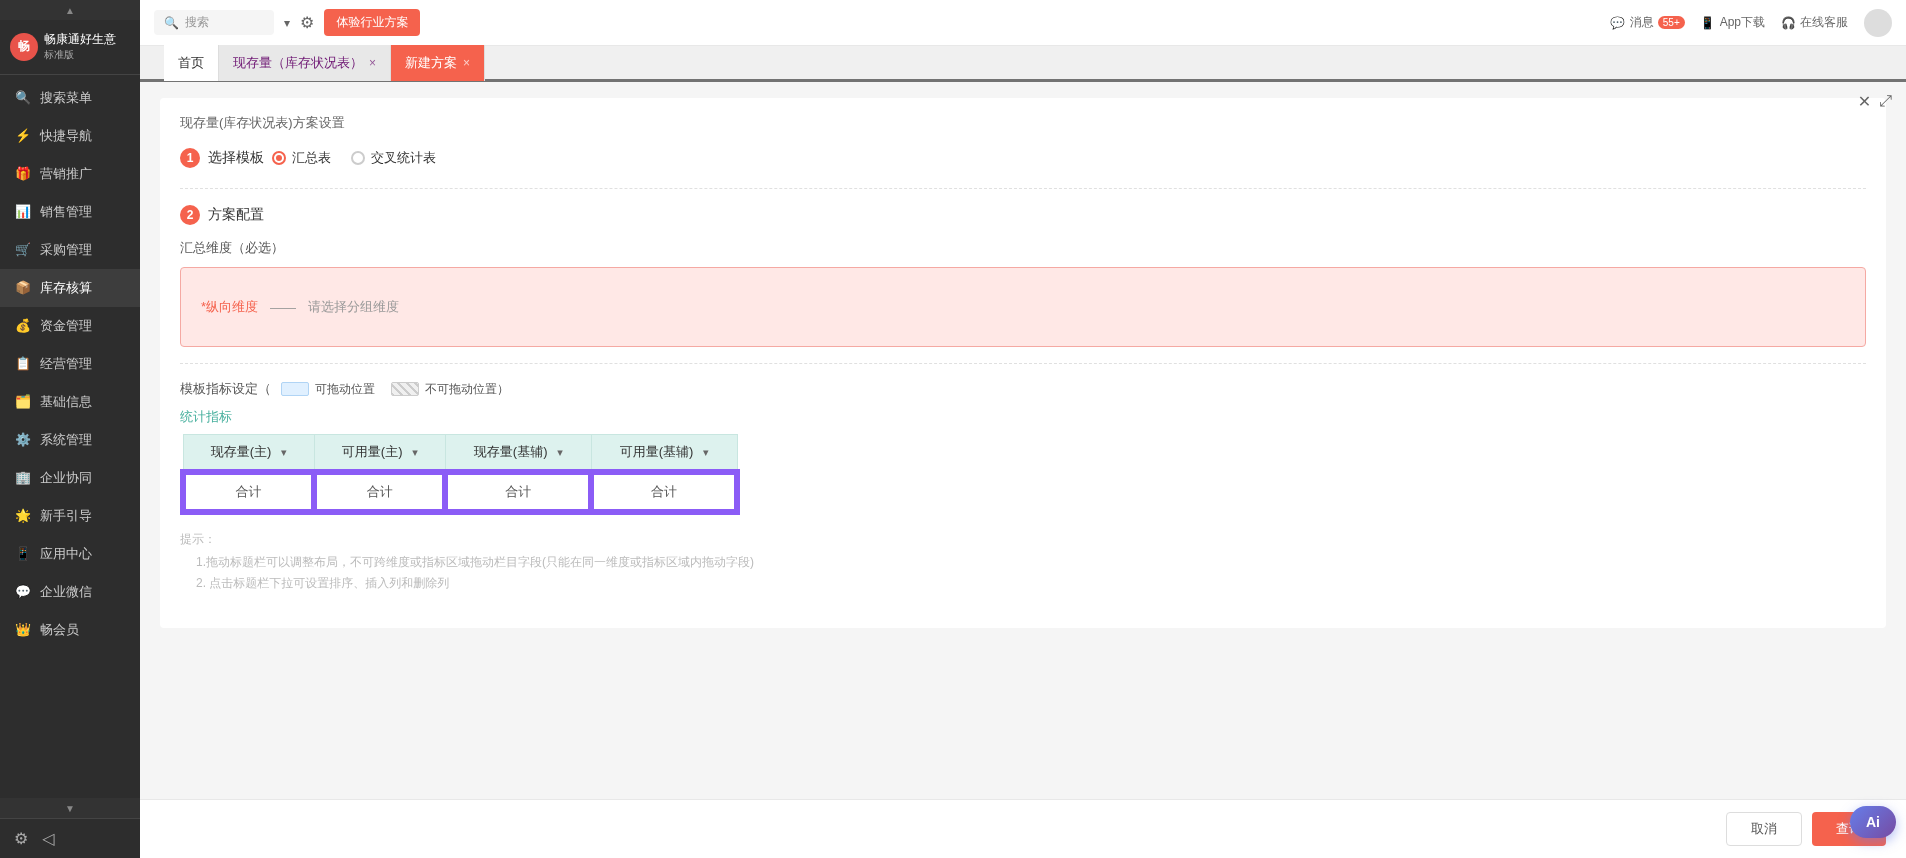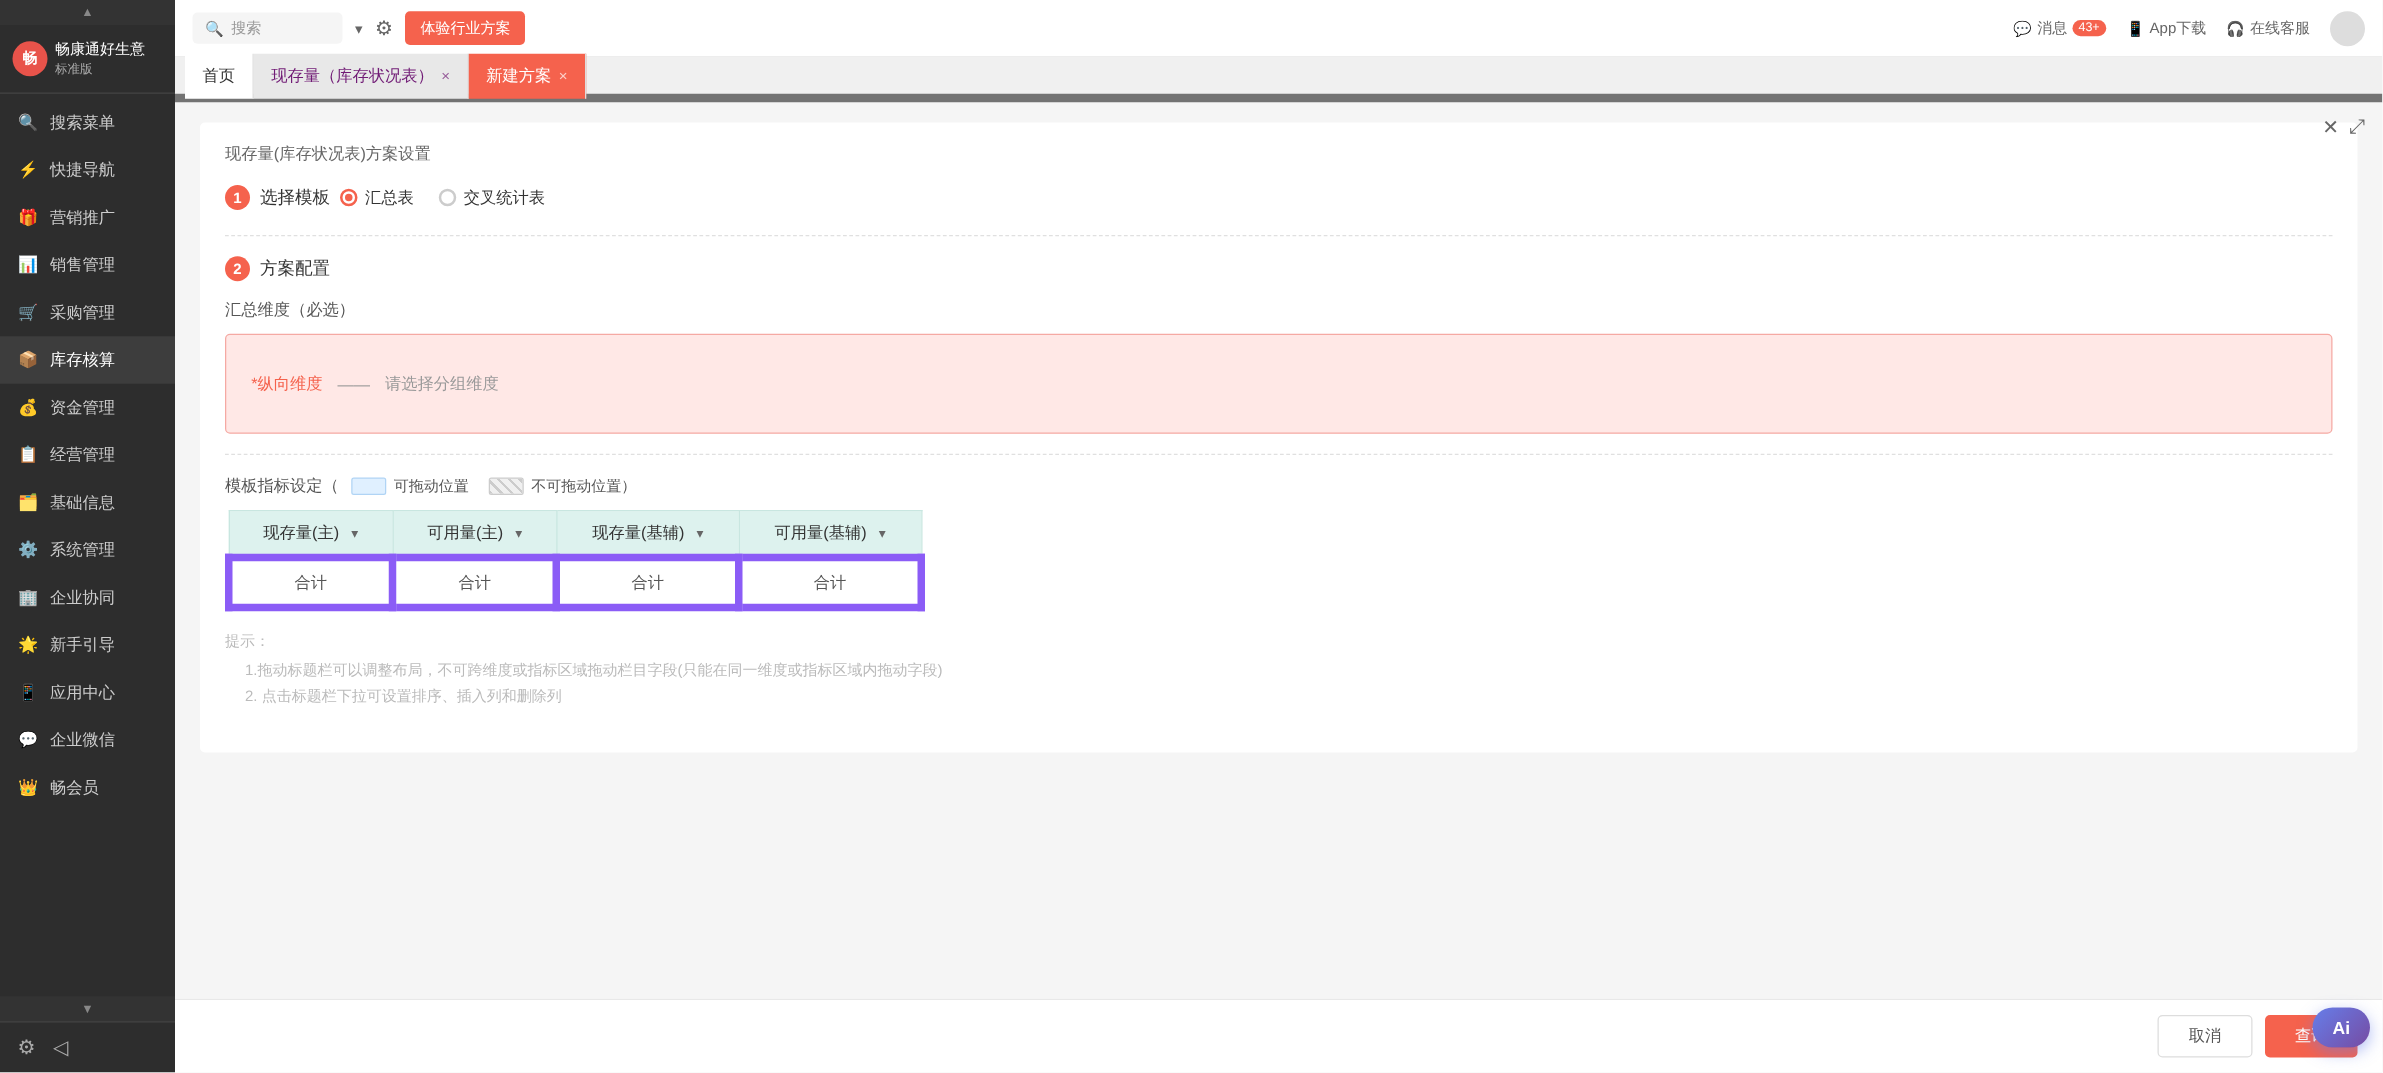--- a/index.html
+++ b/index.html
@@ -78,22 +78,22 @@
     .top-header-gear { font-size: 16px; color: #666; cursor: pointer; }
     .top-header-right { display: flex; align-items: center; gap: 16px; }
     .top-header-action { display: flex; align-items: center; gap: 4px; color: #666; font-size: 12px; cursor: pointer; }
     .badge { background: #f5624d; color: #fff; border-radius: 10px; padding: 1px 5px; font-size: 10px; }
     .top-header-avatar { width: 28px; height: 28px; background: #ddd; border-radius: 50%; }
 
     
     .tab-bar {
       background: #f0f0f0;
       display: flex; align-items: center;
-      padding: 0 8px;
-      border-bottom: 7px solid #737373;
+      padding: 0 24px;
+      border-bottom: 3px solid #737373;
       flex-shrink: 0;
       height: 36px;
     }
     .tab-item {
       display: flex; align-items: center; gap: 6px;
       padding: 0 14px; height: 36px;
       font-size: 13px; color: #701a75;
       cursor: pointer;
       border-right: 1px solid #ddd;
       background: #e8e8e8;
@@ -383,21 +383,21 @@
       <div class="top-header-dropdown">
         <span>▾</span>
       </div>
       <span class="top-header-gear">⚙</span>
       <button class="top-header-btn">体验行业方案</button>
     </div>
     <div class="top-header-right">
       <div class="top-header-action">
         <span>💬</span>
         <span>消息</span>
-        <span class="badge">43+</span>
+        <span class="badge">55+</span>
       </div>
       <div class="top-header-action">
         <span>📱</span>
         <span>App下载</span>
       </div>
       <div class="top-header-action">
         <span>🎧</span>
         <span>在线客服</span>
       </div>
       <div class="top-header-avatar"></div>
@@ -473,20 +473,21 @@
                 <div class="legend-box-movable"></div>
                 <span>可拖动位置</span>
               </div>
               <div class="legend-item">
                 <div class="legend-box-fixed"></div>
                 <span>不可拖动位置）</span>
               </div>
             </div>
           </div>
 
+          <div class="stats-label">统计指标</div>
           <table class="stats-table">
             <thead>
               <tr>
                 <th>
                   <span>现存量(主)</span>
                   <span class="col-chevron">▾</span>
                 </th>
                 <th>
                   <span>可用量(主)</span>
                   <span class="col-chevron">▾</span>

